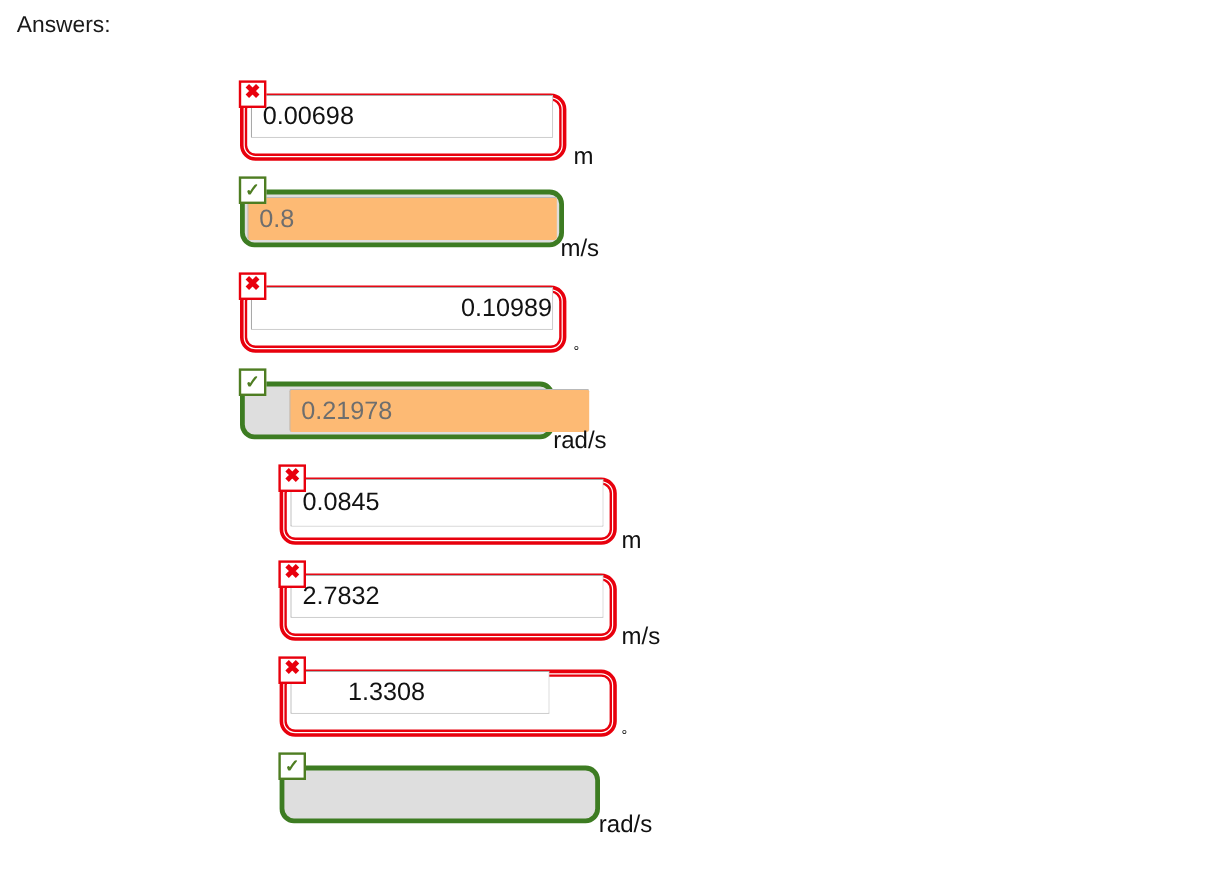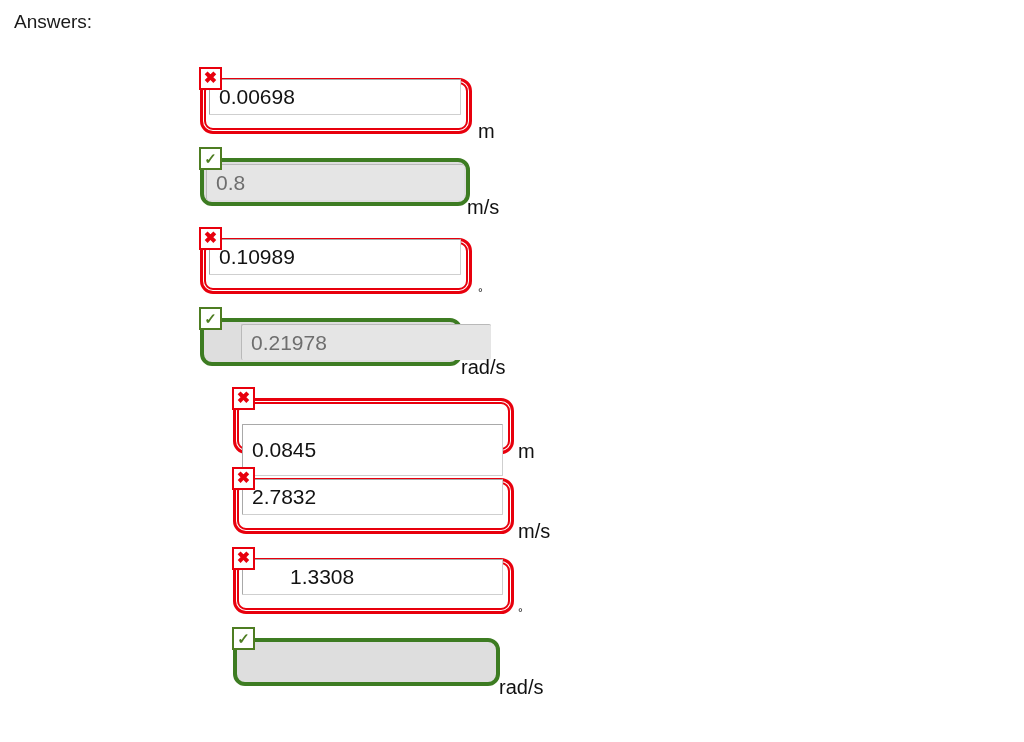--- a/index.html
+++ b/index.html
@@ -91,21 +91,21 @@
     left: 0;
     top: 0;
     box-sizing: border-box;
     border: 4px solid #3d7c22;
     border-radius: 12px;
     background: #dedede;
   }
   .field-wrap.correct .text-input {
     left: 6px;
     top: 6px;
-    background: #e5e5e5;
+    background: #fdba74;
     color: #6e6e6e;
     border: 1px solid #b9b9b9;
     border-right: none;
     border-bottom: none;
     border-radius: 2px;
   }
 
   
   .badge {
     position: absolute;
@@ -172,21 +172,21 @@
           <div class="badge check">
             <span>✓</span>
           </div>
         </div>
         <div class="unit" style="left: 467px; top: 46px;">m/s</div>
       </div>
       <div class="answer-row">
         <div class="field-wrap incorrect" style="left: 200px; width: 272px; height: 56px;">
           <div class="outer-ring" style="width: 272px; height: 56px;"></div>
           <div class="inner-ring" style="width: 264px; height: 48px;"></div>
-          <input class="text-input" type="text" value="0.10989" style="width: 252px; height: 36px;">
+          <input class="text-input" type="text" value="0.10989" style="width: 252px; height: 36px; text-align: right;">
           <div class="badge cross">
             <span>✖</span>
           </div>
         </div>
         <div class="unit deg" style="left: 478px; top: 52px;">°</div>
       </div>
       <div class="answer-row">
         <div class="field-wrap correct" style="left: 200px; width: 262px; height: 48px;">
           <div class="green-ring" style="width: 262px; height: 48px;"></div>
           <input class="text-input" type="text" disabled="" value="0.21978" style="width: 250px; height: 36px; margin-left: 35px;">
@@ -195,21 +195,21 @@
           </div>
         </div>
         <div class="unit" style="left: 461px; top: 46px;">rad/s</div>
       </div>
     </div>
     <div class="answer-group" id="group-1">
       <div class="answer-row">
         <div class="field-wrap incorrect" style="left: 233px; width: 281px; height: 56px;">
           <div class="outer-ring" style="width: 281px; height: 56px;"></div>
           <div class="inner-ring" style="width: 273px; height: 48px;"></div>
-          <input class="text-input" type="text" value="0.0845" style="width: 261px; height: 52px; margin-top: 25px;">
+          <input class="text-input" type="text" value="0.0845" style="width: 261px; height: 40px;">
           <div class="badge cross">
             <span>✖</span>
           </div>
         </div>
         <div class="unit" style="left: 518px; top: 50px;">m</div>
       </div>
       <div class="answer-row">
         <div class="field-wrap incorrect" style="left: 233px; width: 281px; height: 56px;">
           <div class="outer-ring" style="width: 281px; height: 56px;"></div>
           <div class="inner-ring" style="width: 273px; height: 48px;"></div>
@@ -217,21 +217,21 @@
           <div class="badge cross">
             <span>✖</span>
           </div>
         </div>
         <div class="unit" style="left: 518px; top: 50px;">m/s</div>
       </div>
       <div class="answer-row">
         <div class="field-wrap incorrect" style="left: 233px; width: 281px; height: 56px;">
           <div class="outer-ring" style="width: 281px; height: 56px;"></div>
           <div class="inner-ring" style="width: 273px; height: 48px;"></div>
-          <input class="text-input" type="text" value="1.3308" style="width: 261px; height: 36px; padding-left: 47px;">
+          <input class="text-input" type="text" value="1.3308" style="width: 216px; height: 36px; padding-left: 47px;">
           <div class="badge cross">
             <span>✖</span>
           </div>
         </div>
         <div class="unit deg" style="left: 518px; top: 52px;">°</div>
       </div>
       <div class="answer-row">
         <div class="field-wrap correct" style="left: 233px; width: 267px; height: 48px;">
           <div class="green-ring" style="width: 267px; height: 48px;"></div>
           <div class="badge check">

